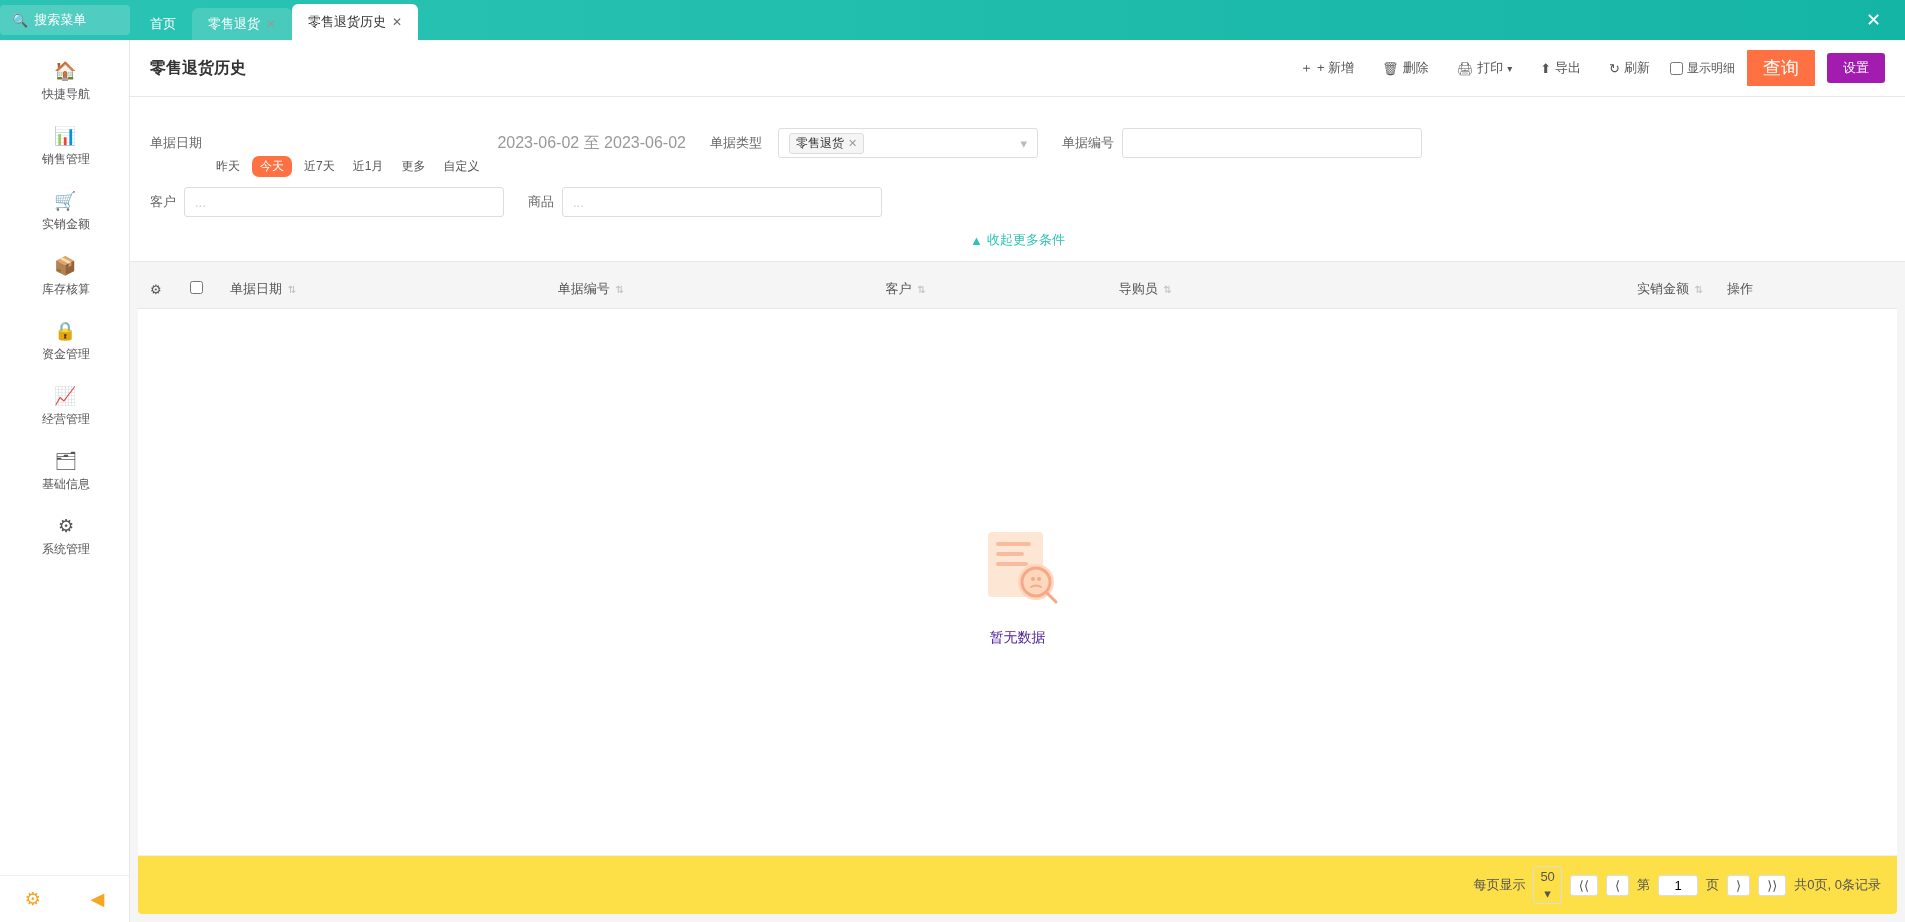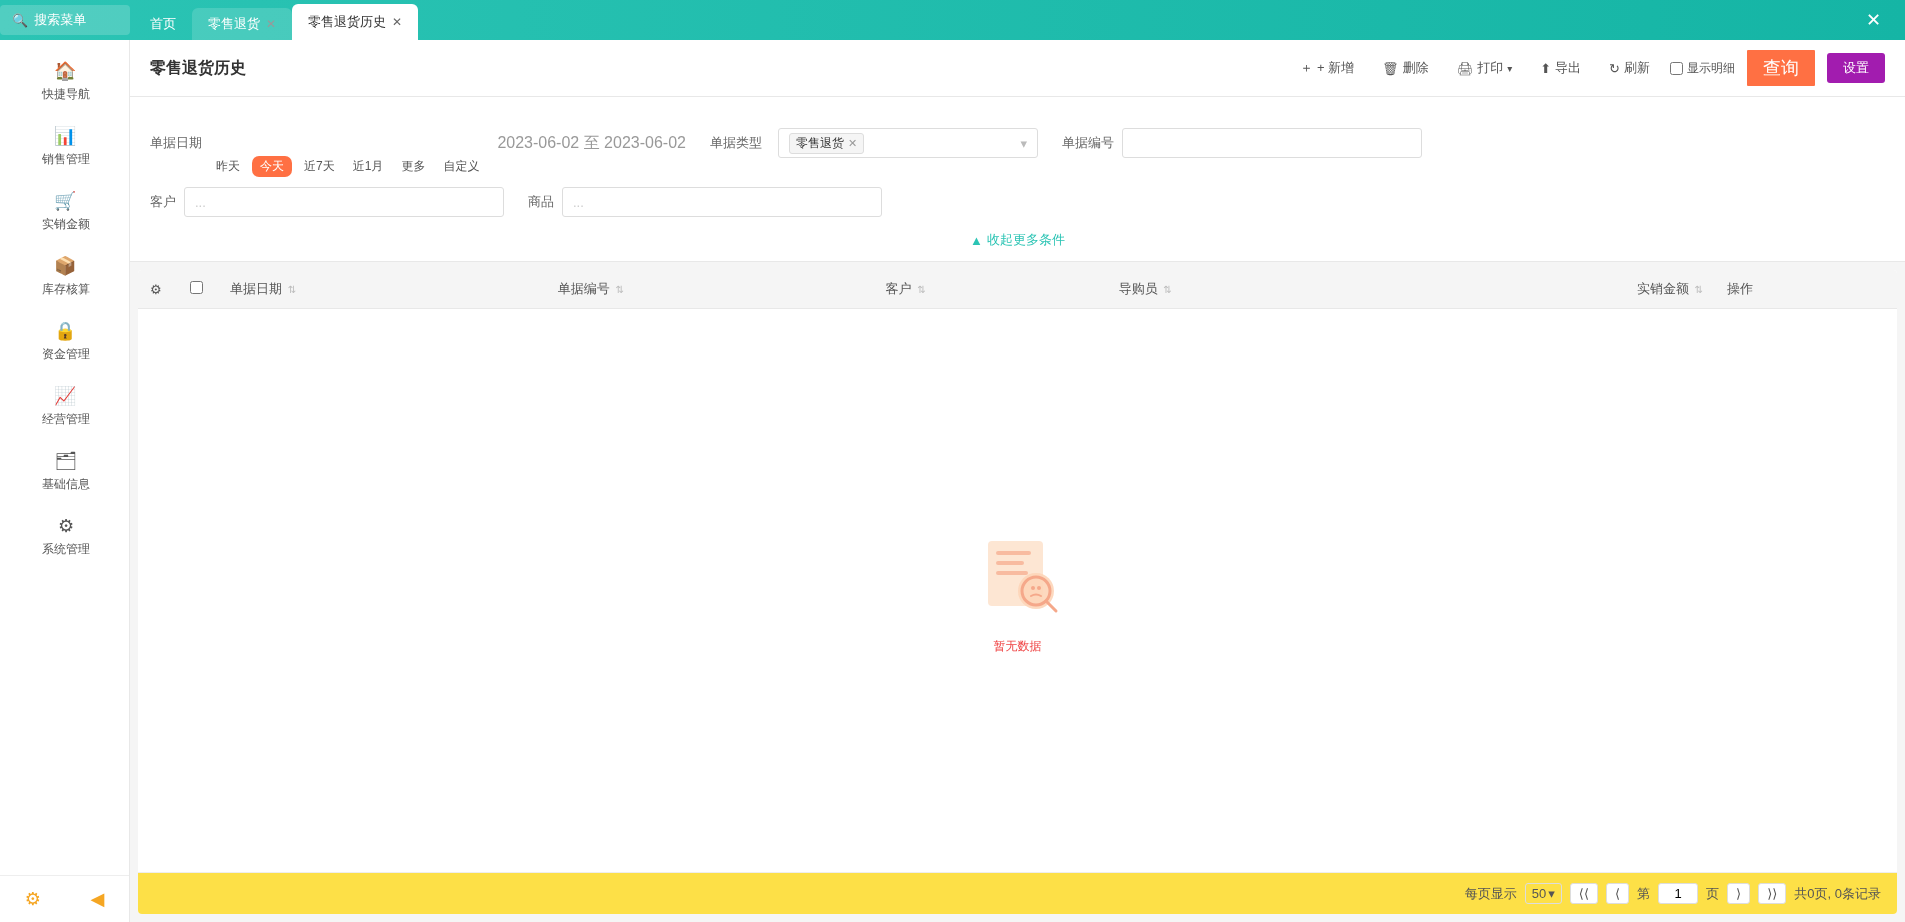--- a/index.html
+++ b/index.html
@@ -136,31 +136,31 @@
     
     .empty-state {
       flex: 1; display: flex; flex-direction: column; align-items: center; justify-content: center;
       padding: 60px 0;
     }
     .empty-icon {
       width: 100px; height: 100px; margin-bottom: 12px;
       position: relative;
     }
     .empty-icon svg { width: 100%; height: 100%; }
-    .empty-text { color: #ef4444; font-size: 12px; }
+    .empty-text { color: #4c1d95; font-size: 14px; }
 
     
     .pagination {
       display: flex; align-items: center; justify-content: flex-end;
       padding: 10px 16px; border-top: 1px solid #eee; gap: 8px; background: #fde047;
       font-size: 13px; color: #555;
     }
     .pagination-select {
       border: 1px solid #ddd; border-radius: 3px; padding: 2px 6px;
-      font-size: 13px; display: flex; align-items: center; gap: 2px; cursor: pointer;
+      font-size: 13px; display: flex; align-items: center; gap: 2px; cursor: pointer; flex-direction: column;
     }
     .pagination-btn {
       border: 1px solid #ddd; border-radius: 3px; padding: 2px 8px;
       cursor: pointer; color: #555; background: #fff; font-size: 13px;
     }
     .pagination-input {
       border: 1px solid #ddd; border-radius: 3px; padding: 2px 6px;
       width: 40px; text-align: center; font-size: 13px;
     }
   </style>

